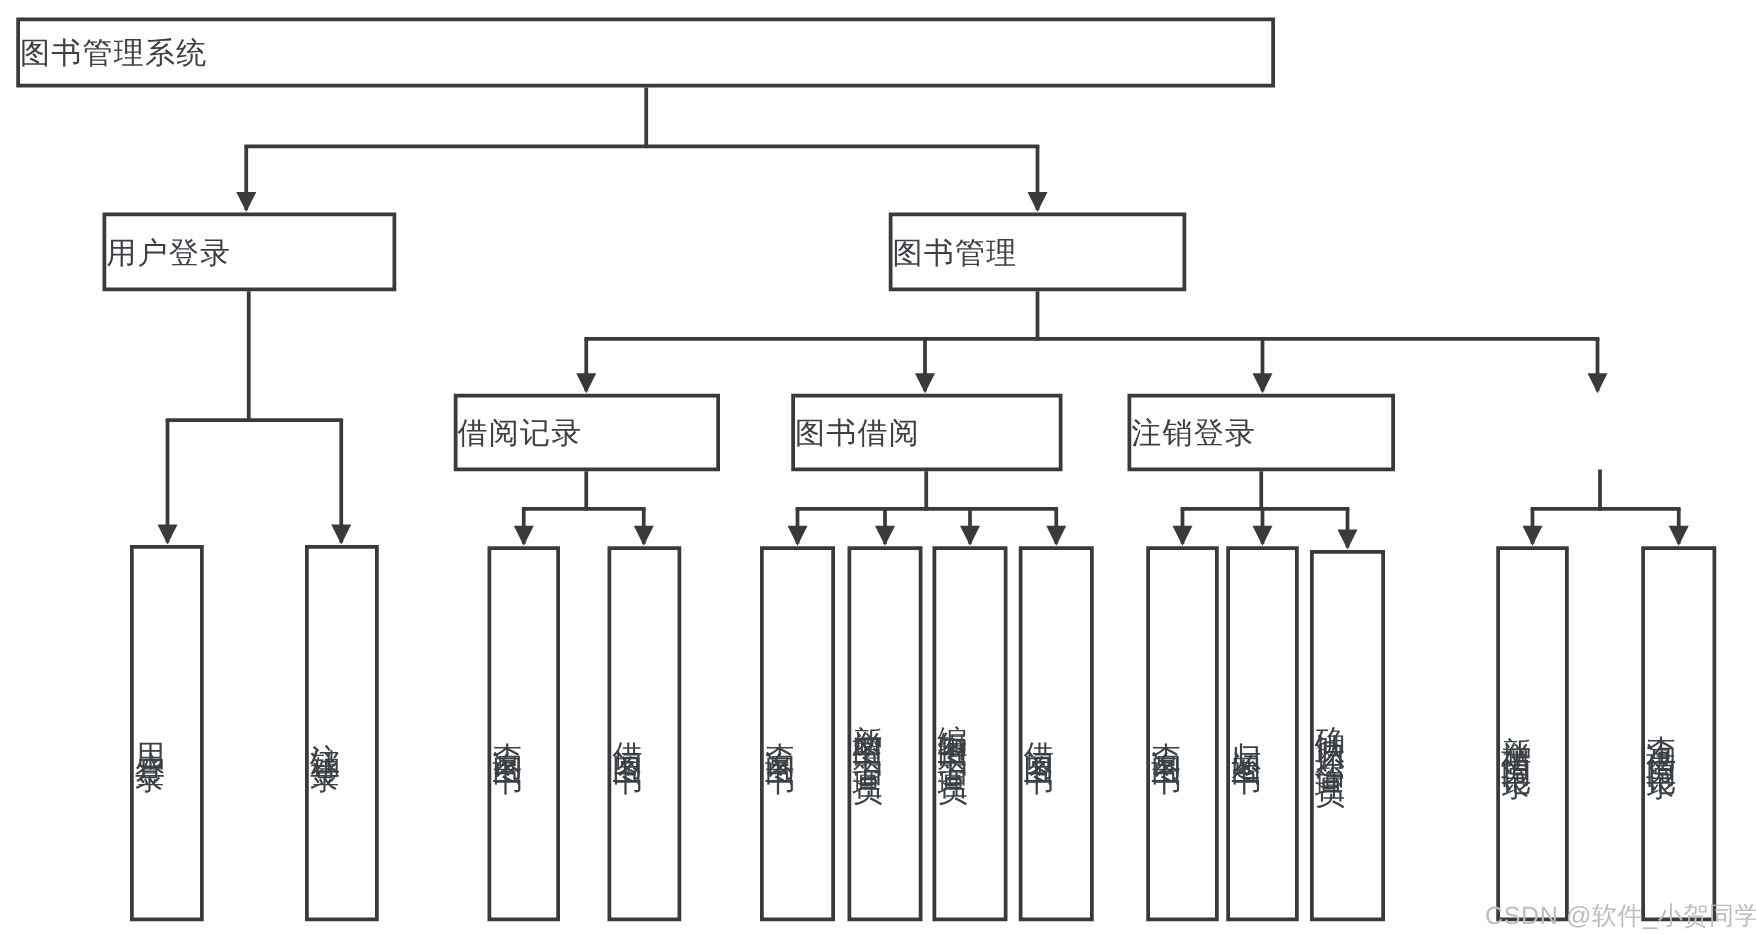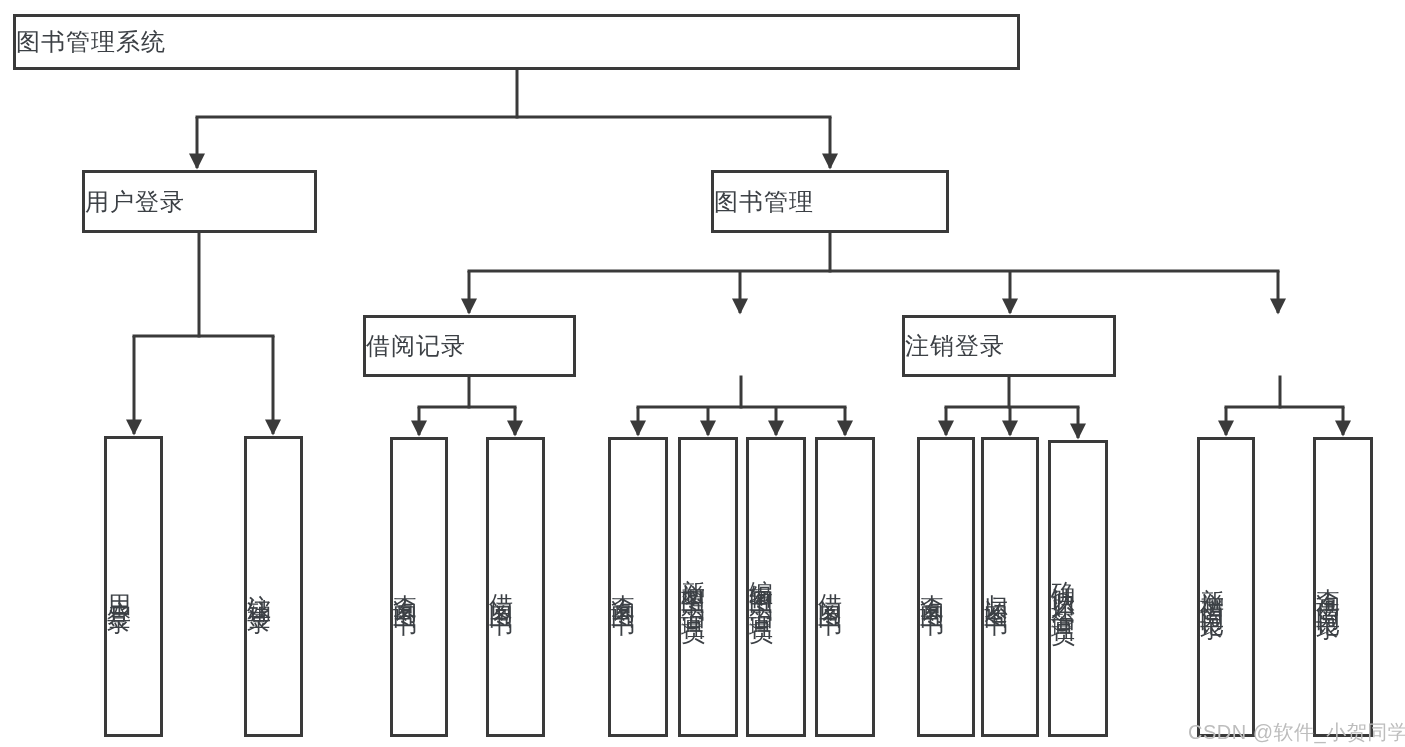--- a/index.html
+++ b/index.html
@@ -117,20 +117,23 @@
   <div class="node h" style="left:82px;top:170px;width:235px;height:63px">
     <span>用户登录</span>
   </div>
   <div class="node h" style="left:711px;top:170px;width:238px;height:63px">
     <span>图书管理</span>
   </div>
 
   <div class="node h" style="left:363px;top:315px;width:213px;height:62px">
     <span>借阅记录</span>
   </div>
+  <div class="node h" style="left:633px;top:315px;width:217px;height:62px">
+    <span>图书借阅</span>
+  </div>
   <div class="node h" style="left:902px;top:315px;width:214px;height:62px">
     <span>注销登录</span>
   </div>
 
   <div class="node v" style="left:104px;top:436px;width:59px;height:301px">
     <span>用户登录</span>
   </div>
   <div class="node v" style="left:244px;top:436px;width:59px;height:301px">
     <span>注销登录</span>
   </div>

